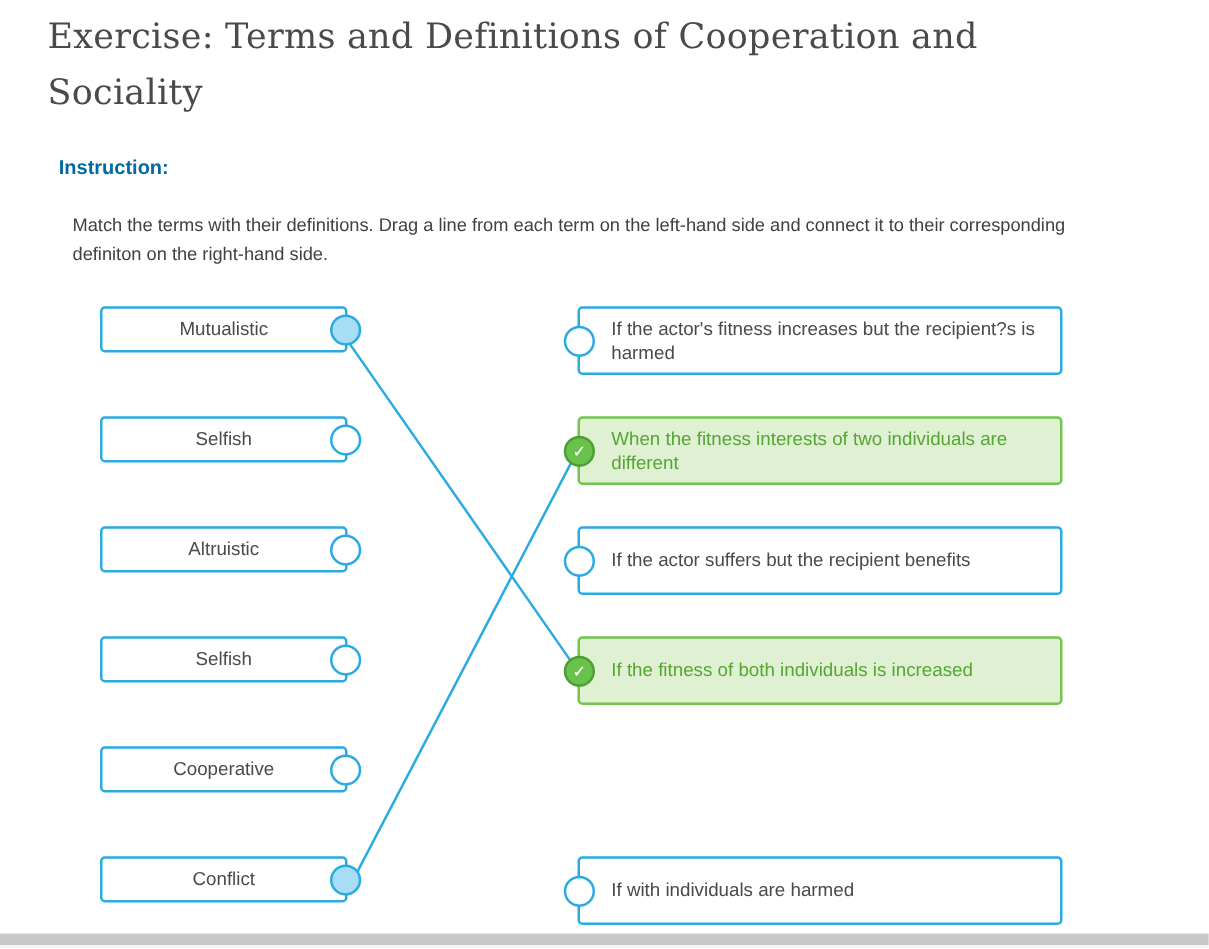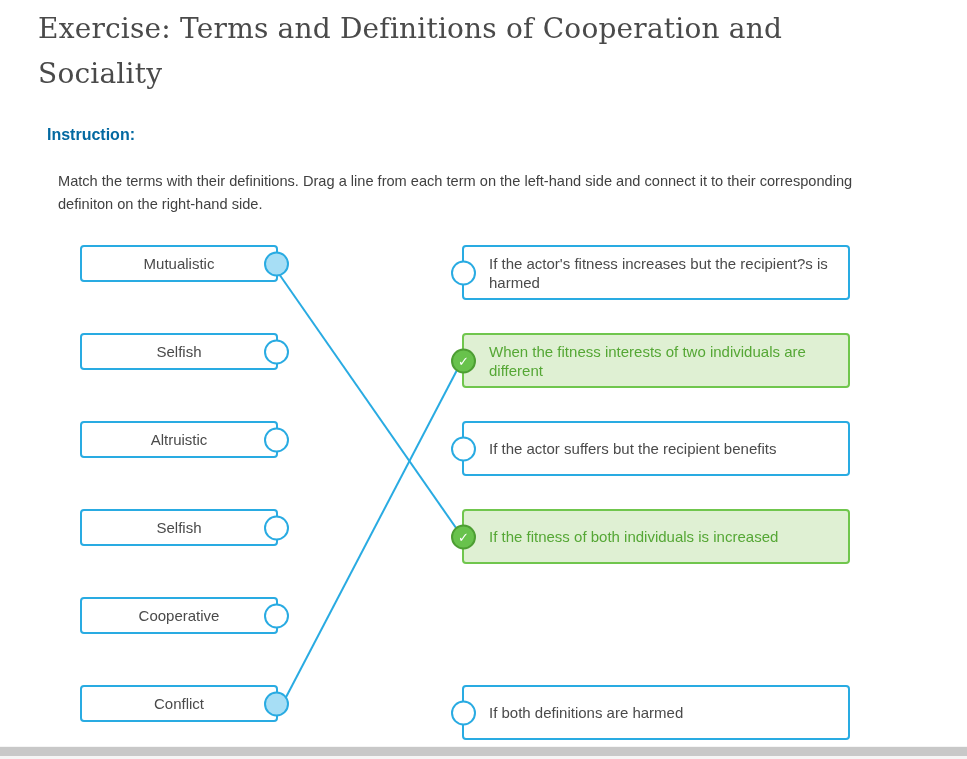--- a/index.html
+++ b/index.html
@@ -187,20 +187,20 @@
   <div class="def-box" style="top:421px">
     <span class="connector left"></span>
     <span class="def-text">If the actor suffers but the recipient benefits</span>
   </div>
   <div class="def-box matched" style="top:509px">
     <span class="connector left check">✓</span>
     <span class="def-text">If the fitness of both individuals is increased</span>
   </div>
   <div class="def-box" style="top:685px">
     <span class="connector left"></span>
-    <span class="def-text">If both definitions are harmed</span>
+    <span class="def-text">If with individuals are harmed</span>
   </div>
 
 </div>
 
 <div class="h-scrollbar">
   <div class="h-scrollbar-thumb"></div>
 </div>
 
 </body></html>

